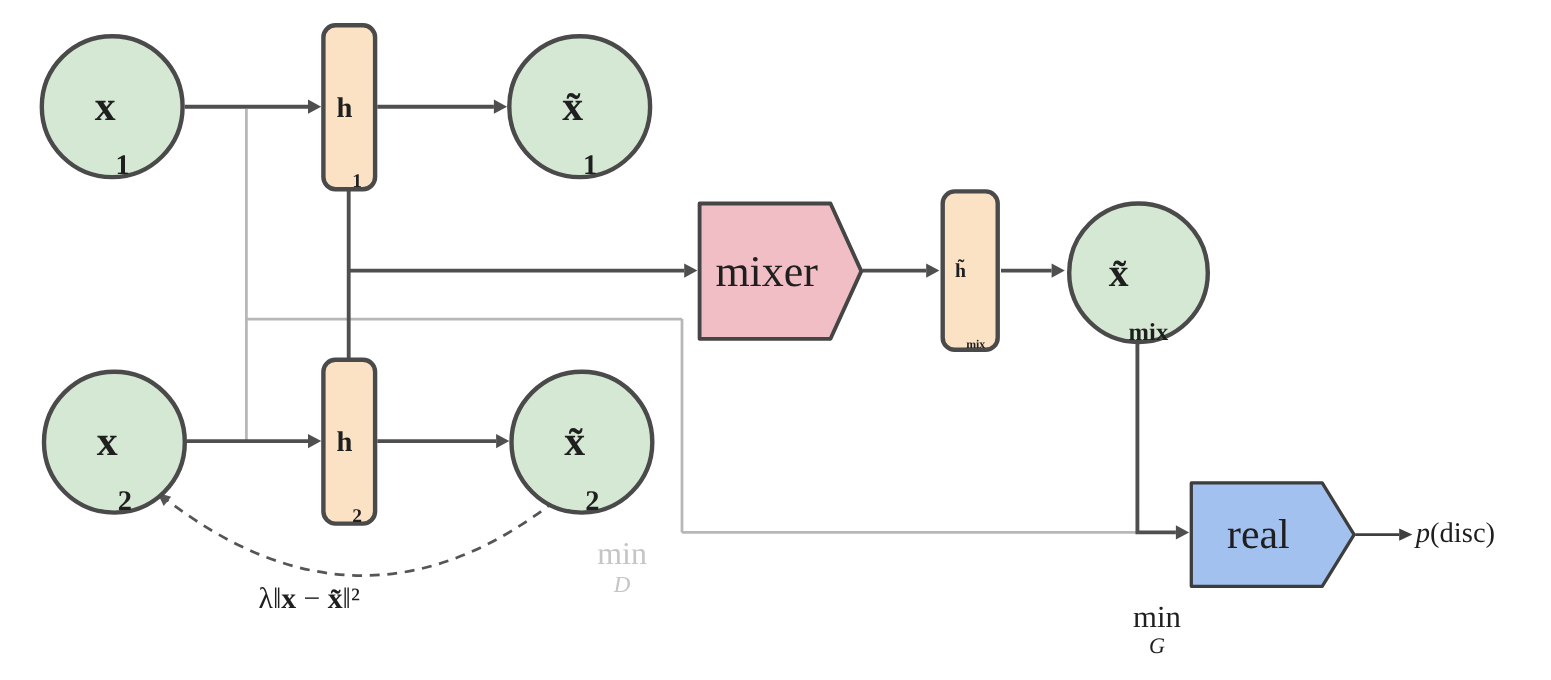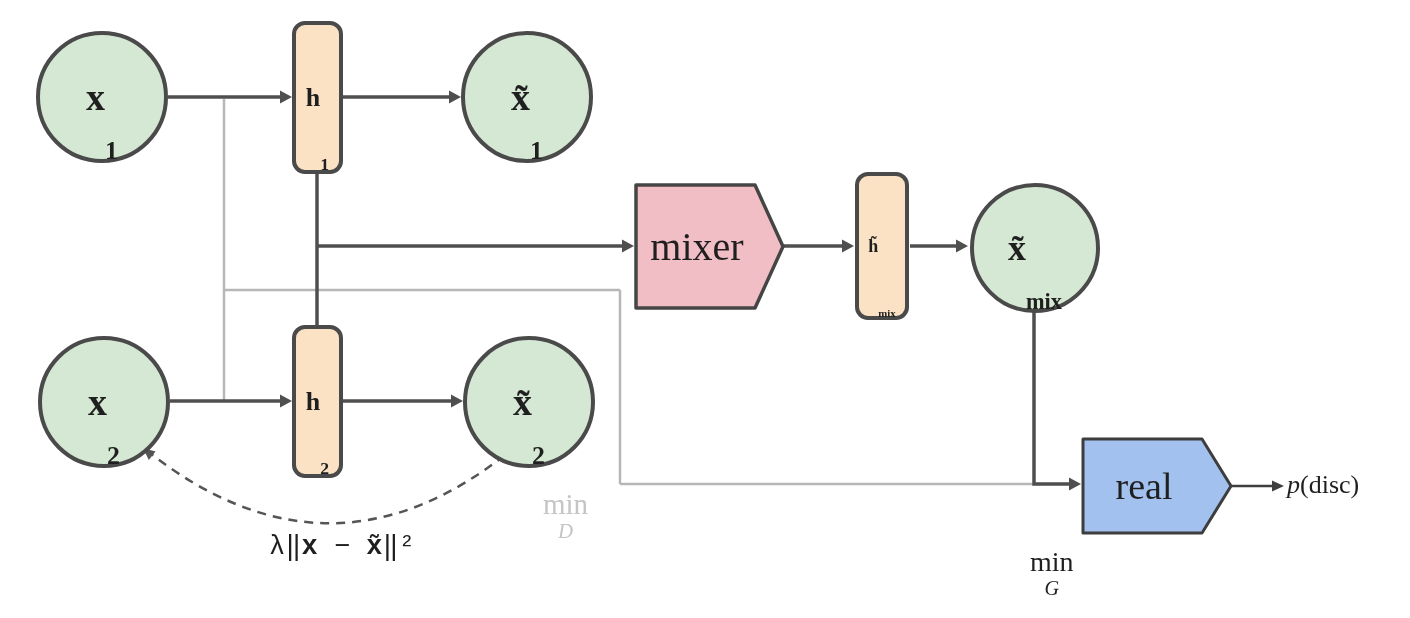--- a/index.html
+++ b/index.html
@@ -111,21 +111,21 @@
       <span class="nsub">2</span>
   </div>
   <div class="node-box small" style="left:855px;top:172px;">
     <span>h̃</span>
       <span class="nsub" style="font-size:0.6em;">mix</span>
   </div>
 
   <div class="pent-label" style="left:636px;top:185px;width:122px;height:123px;">mixer</div>
   <div class="pent-label" style="left:1083px;top:439px;width:122px;height:94px;font-size:38px;">real</div>
 
-  <div class="formula reconstruction" style="left:235px;top:529px;width:180px;text-align:right;font-family:Liberation Mono, monospace;">
+  <div class="formula reconstruction" style="left:235px;top:529px;width:180px;text-align:left;">
     <span>λ‖</span><span class="bx">x</span><span> − </span><span class="bx">x̃</span><span>‖²</span>
   </div>
 
   <div class="formula gray-formula" style="left:543px;top:490px;font-size:29px;">
     <span class="row">
       <span class="min-stack">
         <span>min</span>
         <span class="min-sub">D</span>
       </span>
     </span>

